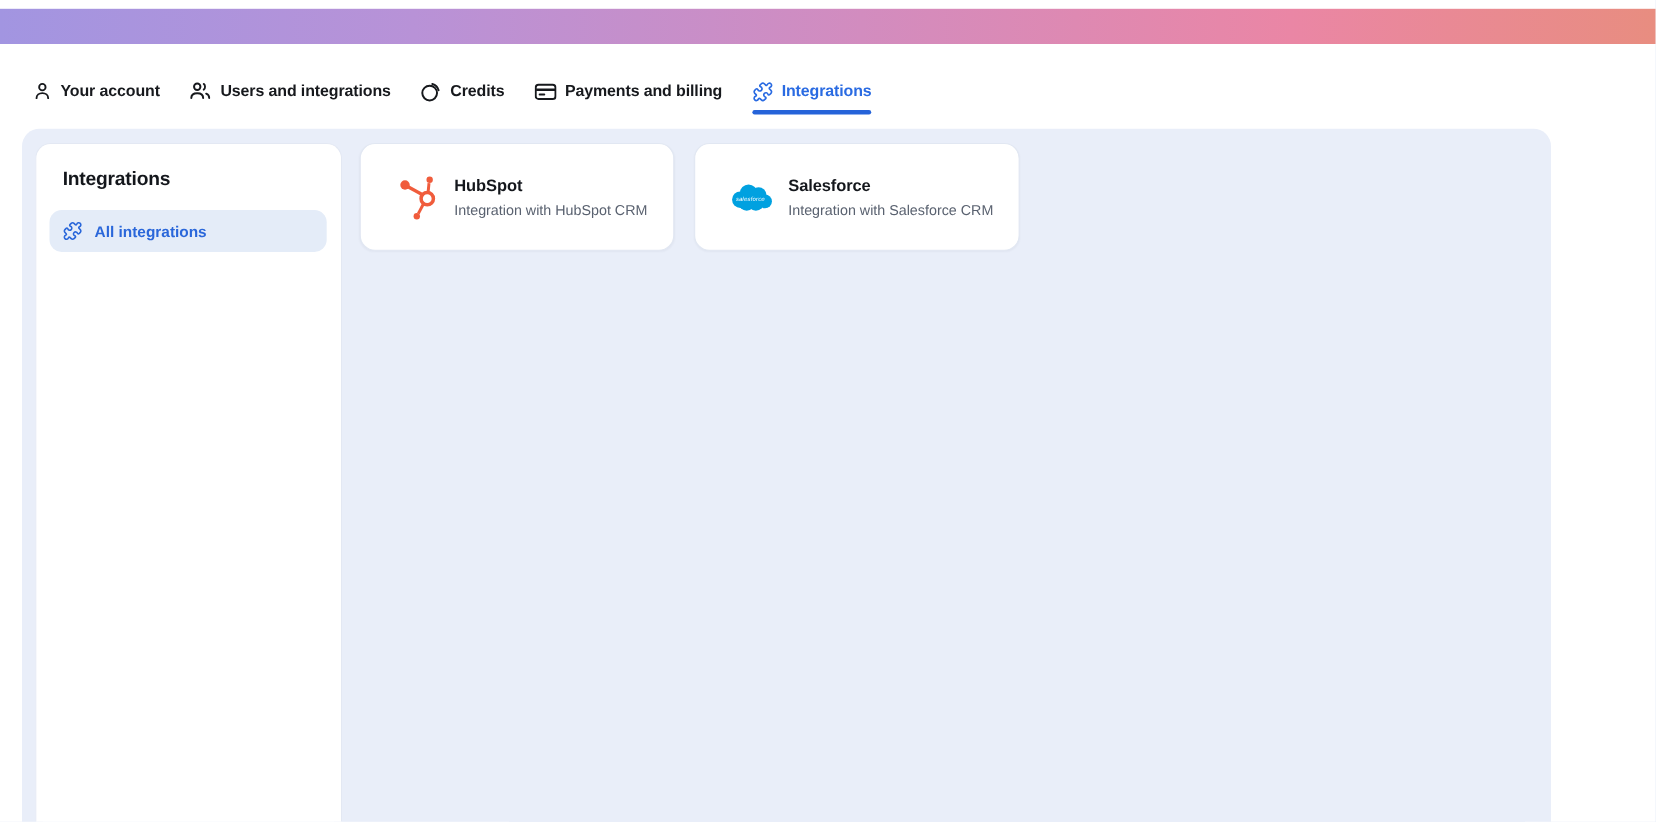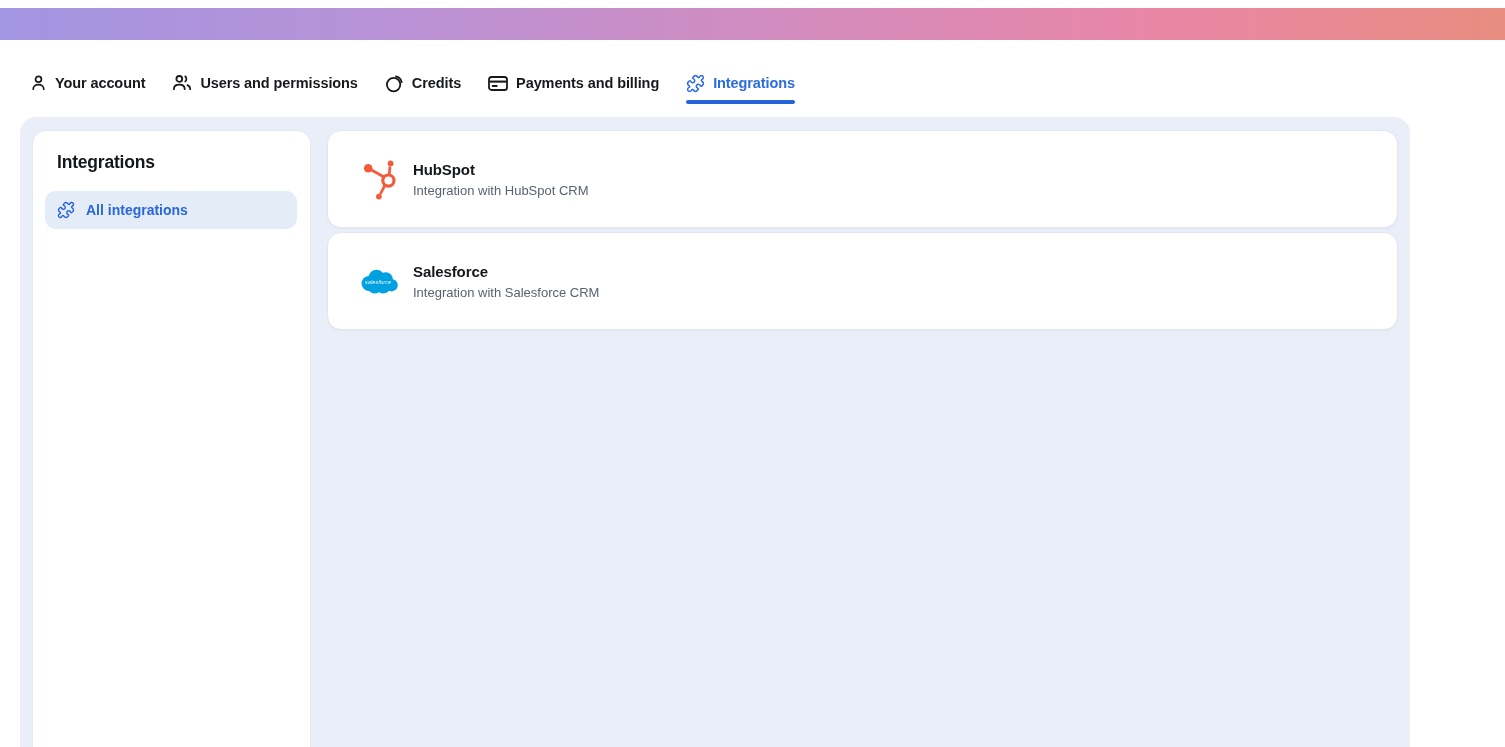--- a/index.html
+++ b/index.html
@@ -62,21 +62,21 @@
     height: 38px; padding: 0 12px;
     border-radius: 11px; background: #e4ecf8;
     color: #2a67da; font-size: 14px; font-weight: 700;
     cursor: pointer;
   }
   .side-item svg { display: block; flex: 0 0 auto; }
 
   
   .content {
     position: absolute; left: 307px; top: 13px; width: 1071px;
-    display: flex; flex-direction: column; gap: 4px;
+    display: flex; gap: 18px;
   }
   .card {
     display: flex; align-items: center;
     height: 98px; padding: 0 23px 0 31px;
     background: #ffffff;
     border: 1px solid #e1e7f2; border-radius: 14px;
     box-shadow: 0 1px 2px rgba(20, 30, 60, 0.04);
   }
   .card-logo { width: 40px; height: 44px; margin-right: 14px; flex: 0 0 auto; display: flex; align-items: center; justify-content: center; }
   .card-text { display: flex; flex-direction: column; gap: 5px; }
@@ -113,21 +113,21 @@
 
   <div class="tab">
     <span>
       <svg width="20" height="18" viewBox="0 0 20 18" fill="none">
         <circle class="stro" cx="7.3" cy="4.9" r="2.9" stroke-width="1.8"></circle>
         <path class="stro" d="M1.9 15.2c0-2.9 2.3-4.5 5.4-4.5s5.4 1.6 5.4 4.5" stroke-width="1.8" stroke-linecap="round"></path>
         <path class="stro" d="M13.2 2.3c1.6.9 1.6 4.3 0 5.2" stroke-width="1.7" stroke-linecap="round"></path>
         <path class="stro" d="M15.4 11.1c1.9.7 2.8 2.1 2.8 4.1" stroke-width="1.7" stroke-linecap="round"></path>
       </svg>
     </span>
-    <span>Users and permissions</span>
+    <span>Users and integrations</span>
   </div>
 
 
   <div class="tab">
     <span>
       <svg width="19" height="19" viewBox="0 0 19 19" fill="none">
         <circle class="stro" cx="8.6" cy="10.6" r="6.7" stroke-width="1.8"></circle>
         <path class="stro" d="M11 2.4c2.8.7 5 2.9 5.7 5.7" stroke-width="1.8" stroke-linecap="round"></path>
       </svg>
     </span>

